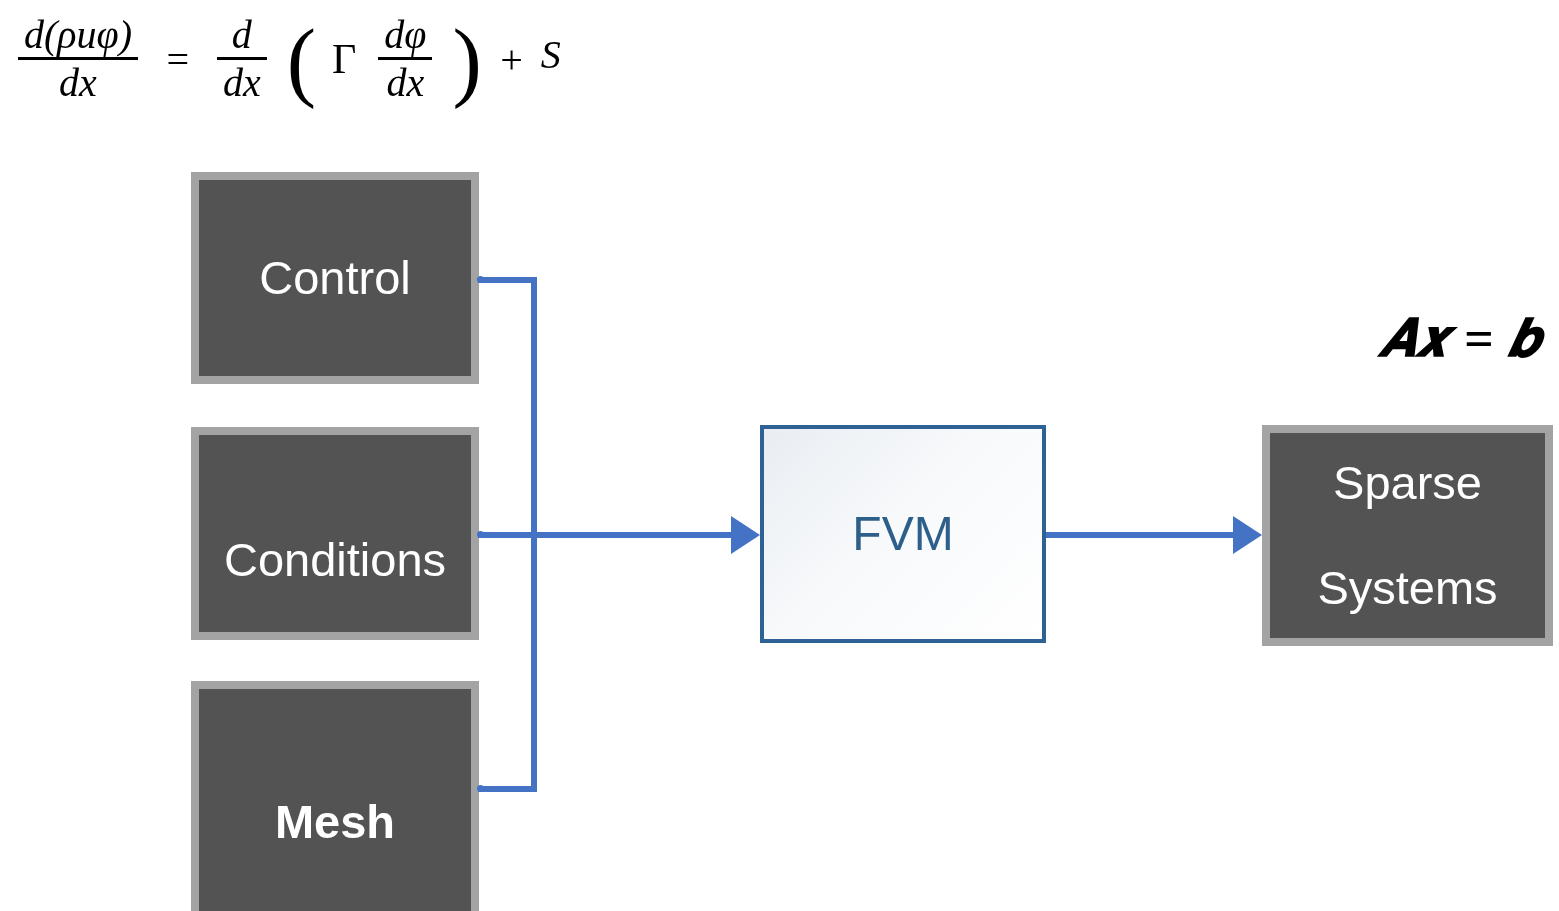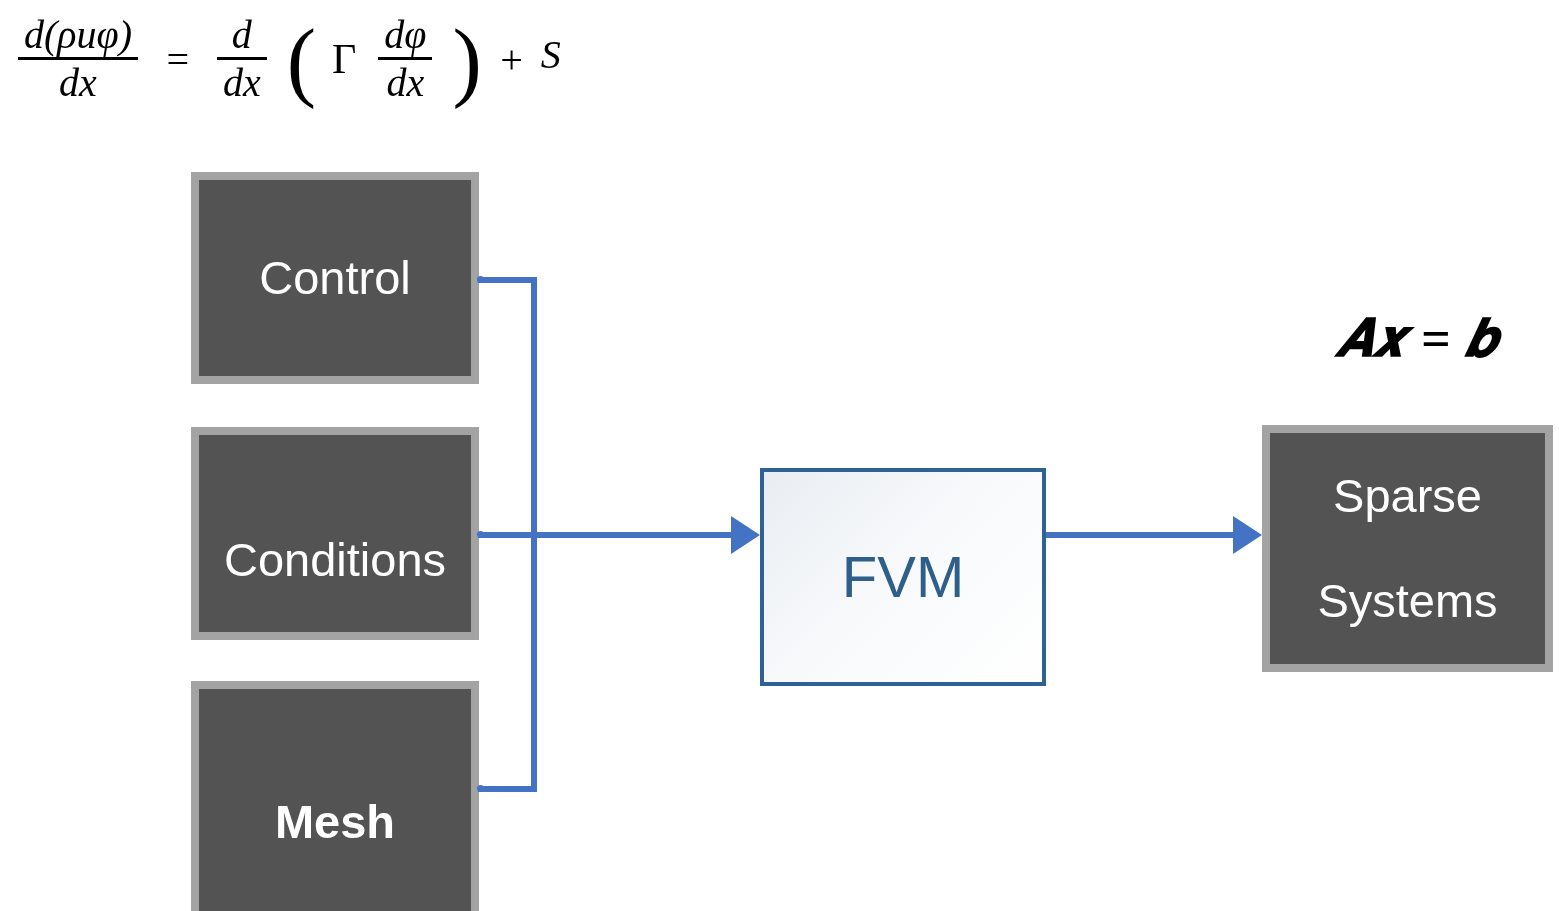--- a/index.html
+++ b/index.html
@@ -69,21 +69,21 @@
     font-style: normal;
     padding: 0 2px 0 6px;
     font-size: 42px;
   }
   .sym {
     font-style: italic;
   }
 
   
   #eq-linear-system {
-    left: 1335px;
+    left: 1378px;
     top: 309px;
     font-family: "Liberation Serif", serif;
     font-weight: bold;
     font-style: italic;
     font-size: 52px;
     letter-spacing: 1px;
     color: #000000;
   }
 
   
@@ -100,29 +100,28 @@
   .box-dark {
     background: #535353;
     border: 8px solid #a3a3a3;
     color: #ffffff;
     font-size: 47px;
   }
   .box-light {
     background: linear-gradient(135deg, #e9edf2 0%, #f7f9fb 45%, #ffffff 100%);
     border: 4px solid #2E6295;
     color: #2E5F8A;
-    font-size: 58px;
-    margin-top: 43px;
+    font-size: 48px;
   }
 
   #box-control-equations { left: 191px; top: 172px;  width: 288px; height: 212px; }
   #box-boundary-conditions { left: 191px; top: 427px; width: 288px; height: 213px; }
   #box-mesh { left: 191px; top: 681px; width: 288px; height: 282px; font-weight: bold; }
   #box-fvm { left: 760px; top: 425px; width: 286px; height: 218px; }
-  #box-sparse-linear-systems { left: 1262px; top: 425px; width: 291px; height: 247px; }
+  #box-sparse-linear-systems { left: 1262px; top: 425px; width: 291px; height: 221px; }
 
   
   .conn {
     position: absolute;
     background: #4472C4;
   }
   .conn-h { height: 6px; }
   .conn-v { width: 6px; }
 
   

